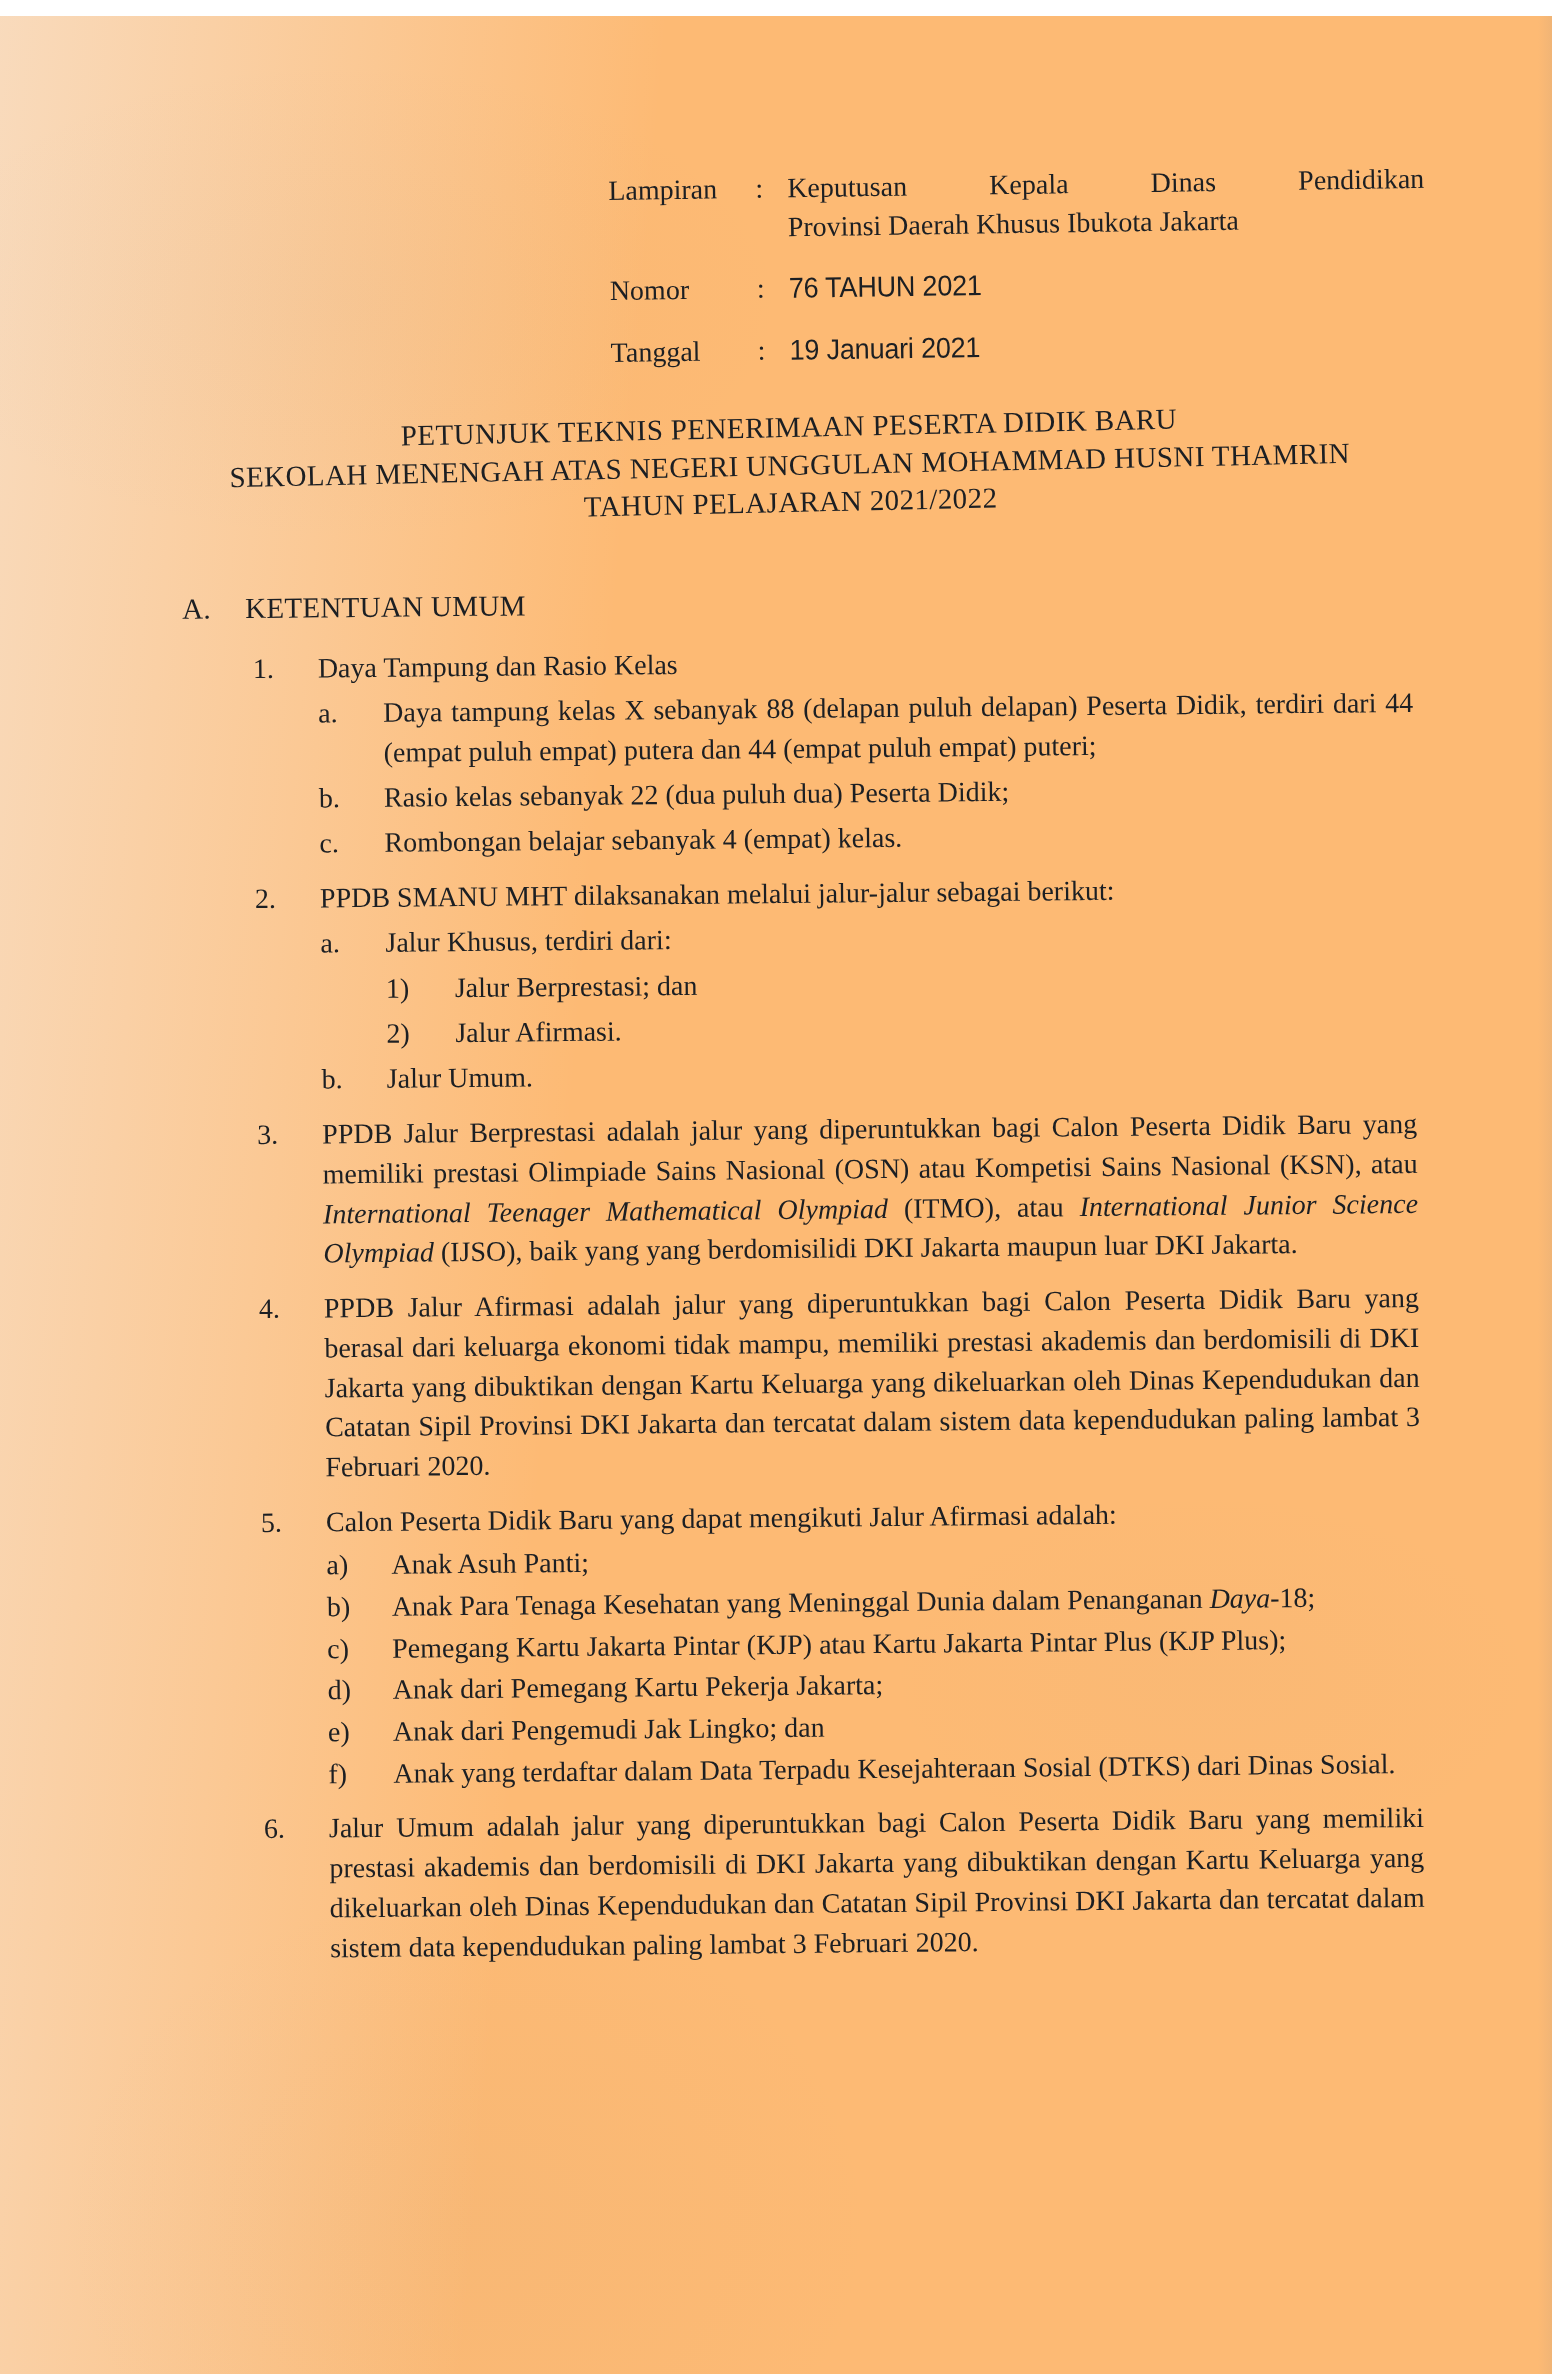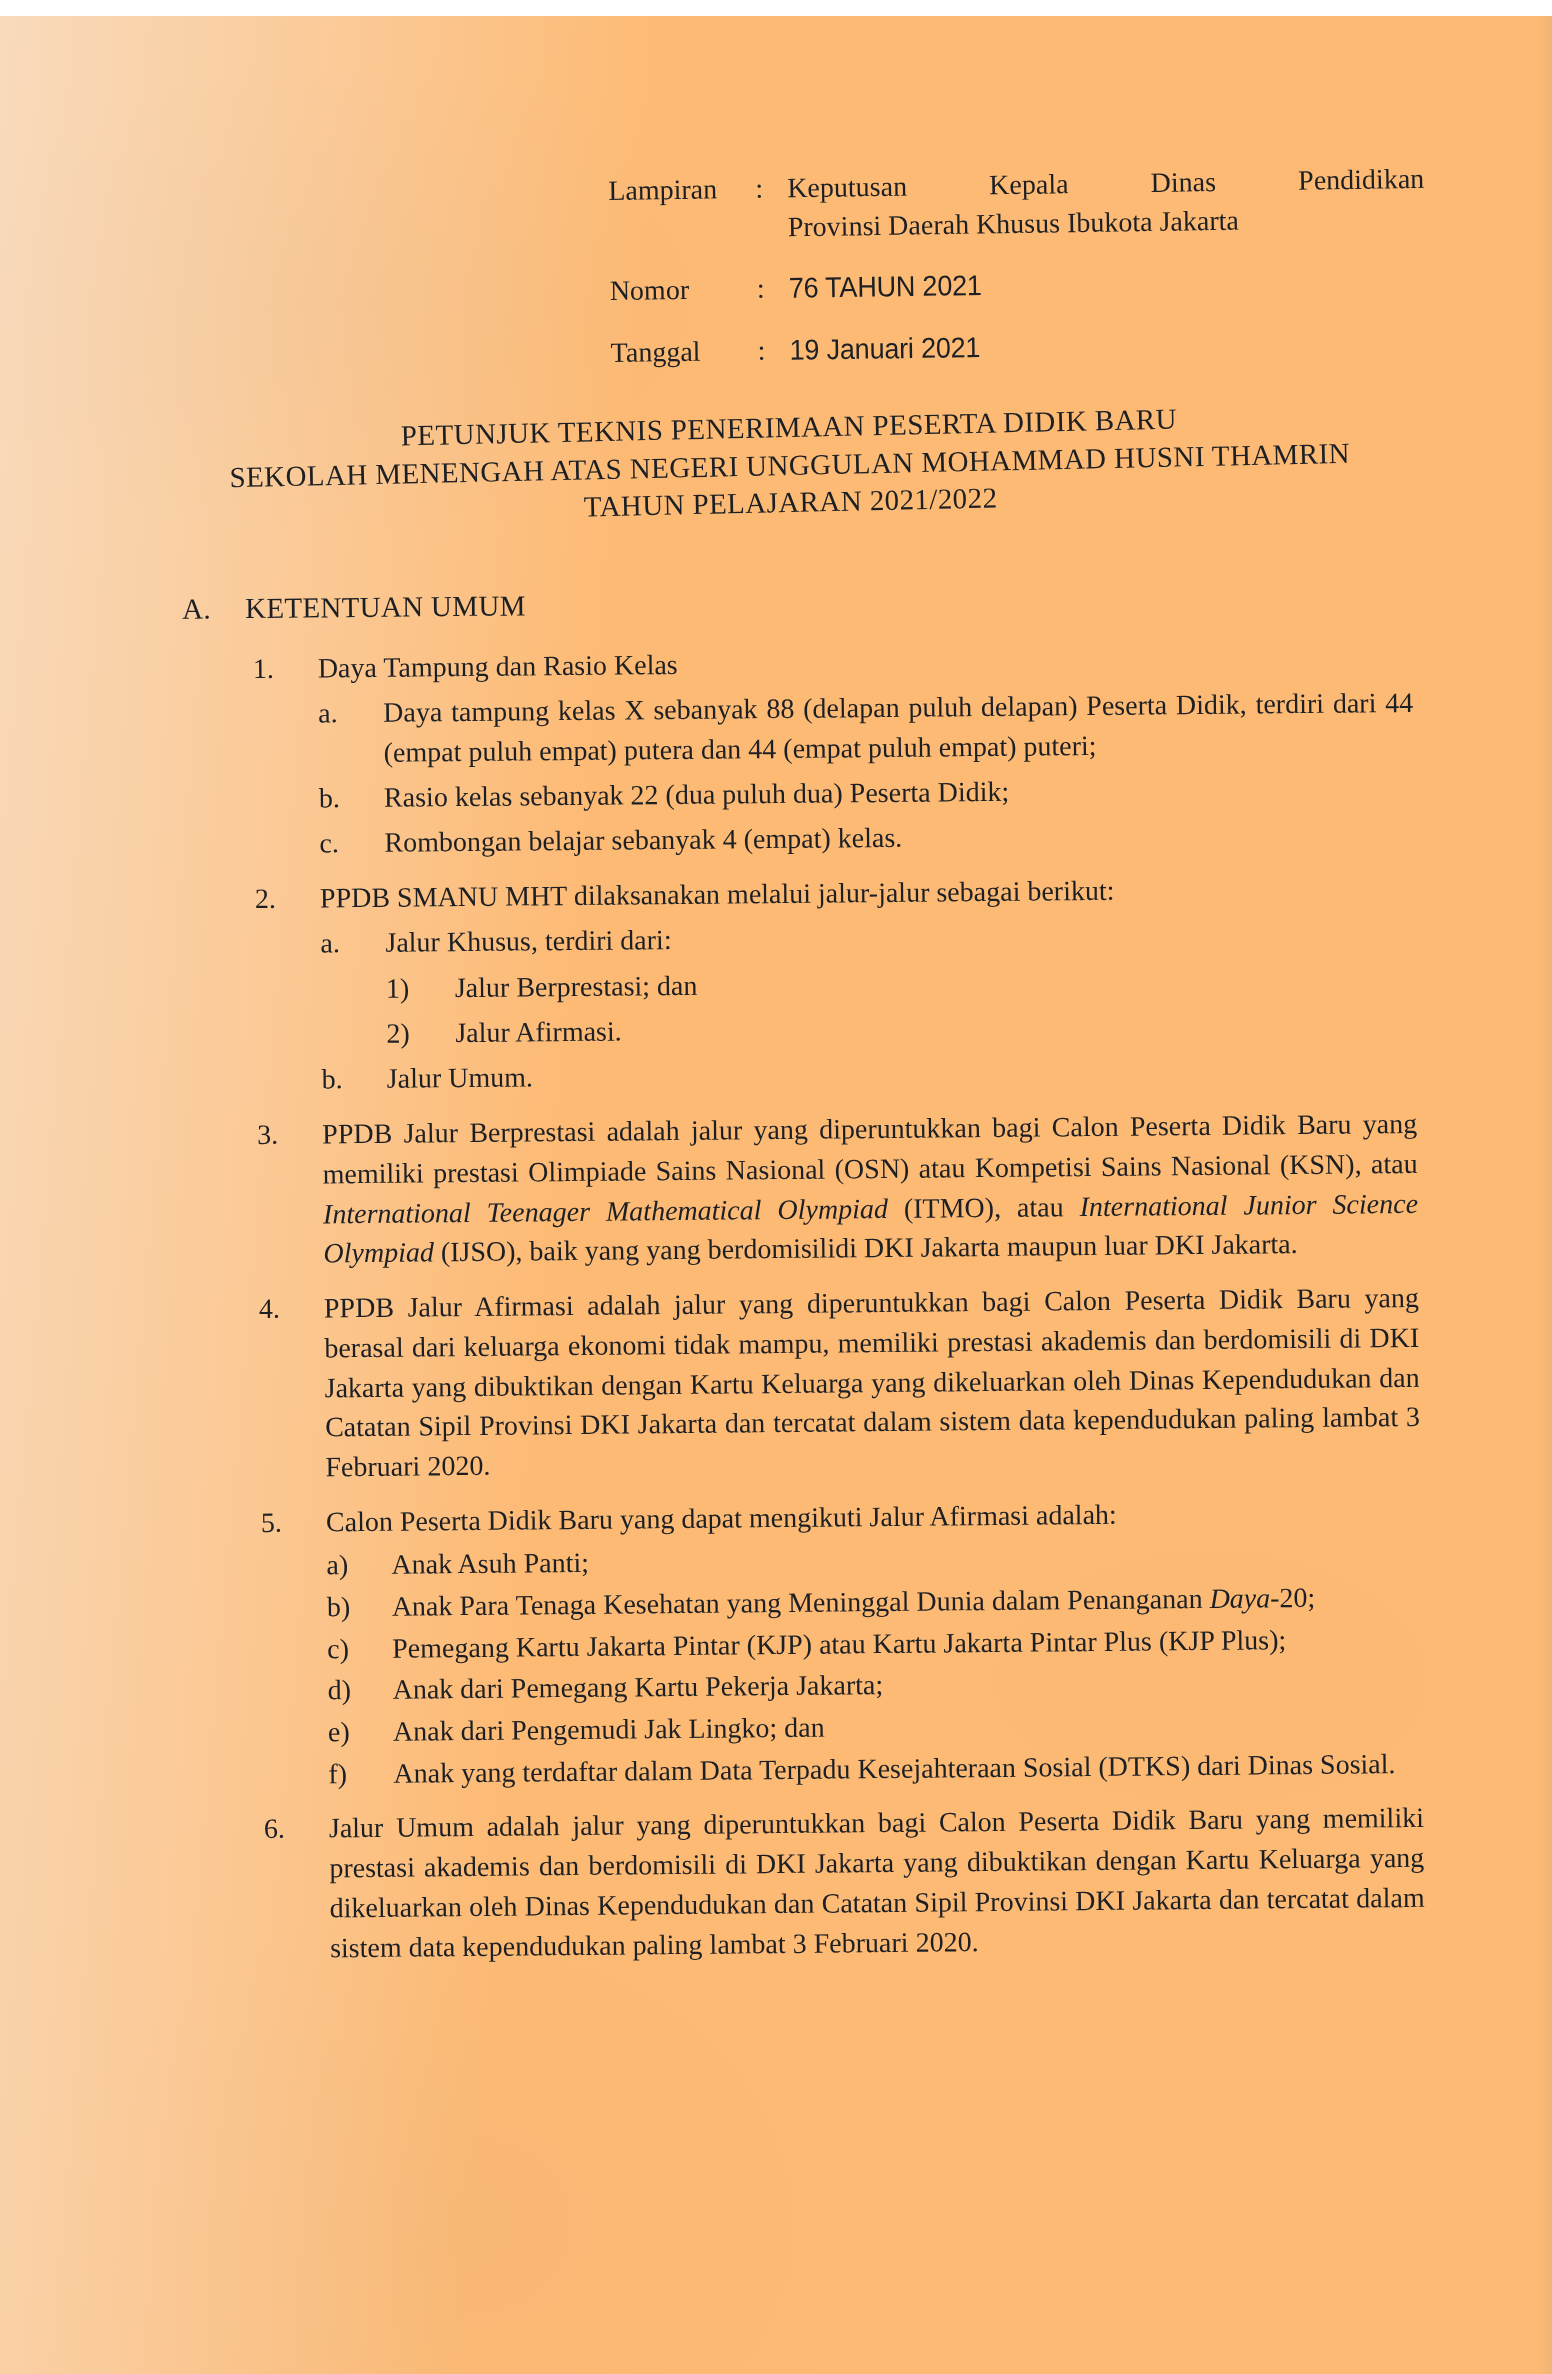--- a/index.html
+++ b/index.html
@@ -247,21 +247,21 @@
         <span class="marker">5.</span>
         <span class="content">
           <span class="para-last">Calon Peserta Didik Baru yang dapat mengikuti Jalur Afirmasi adalah:</span>
           <ol class="lvl2 tight">
             <li>
               <span class="marker">a)</span>
               <span class="content para-last">Anak Asuh Panti;</span>
             </li>
             <li>
               <span class="marker">b)</span>
-              <span class="content para"><span>Anak Para Tenaga Kesehatan yang Meninggal Dunia dalam Penanganan </span><em>Daya</em><span>-20;</span></span>
+              <span class="content para"><span>Anak Para Tenaga Kesehatan yang Meninggal Dunia dalam Penanganan </span><em>Daya</em><span>-18;</span></span>
             </li>
             <li>
               <span class="marker">c)</span>
               <span class="content para">Pemegang Kartu Jakarta Pintar (KJP) atau Kartu Jakarta Pintar Plus (KJP Plus);</span>
             </li>
             <li>
               <span class="marker">d)</span>
               <span class="content para-last">Anak dari Pemegang Kartu Pekerja Jakarta;</span>
             </li>
             <li>

